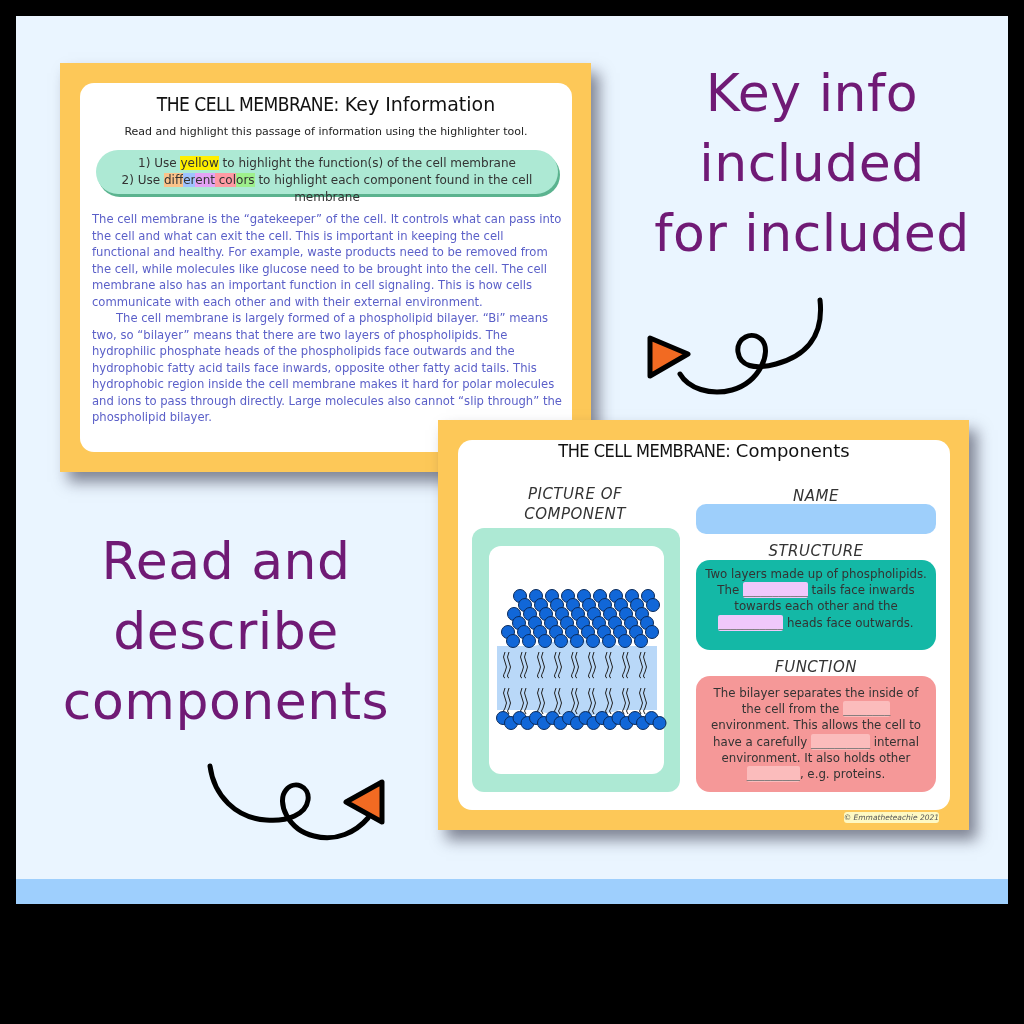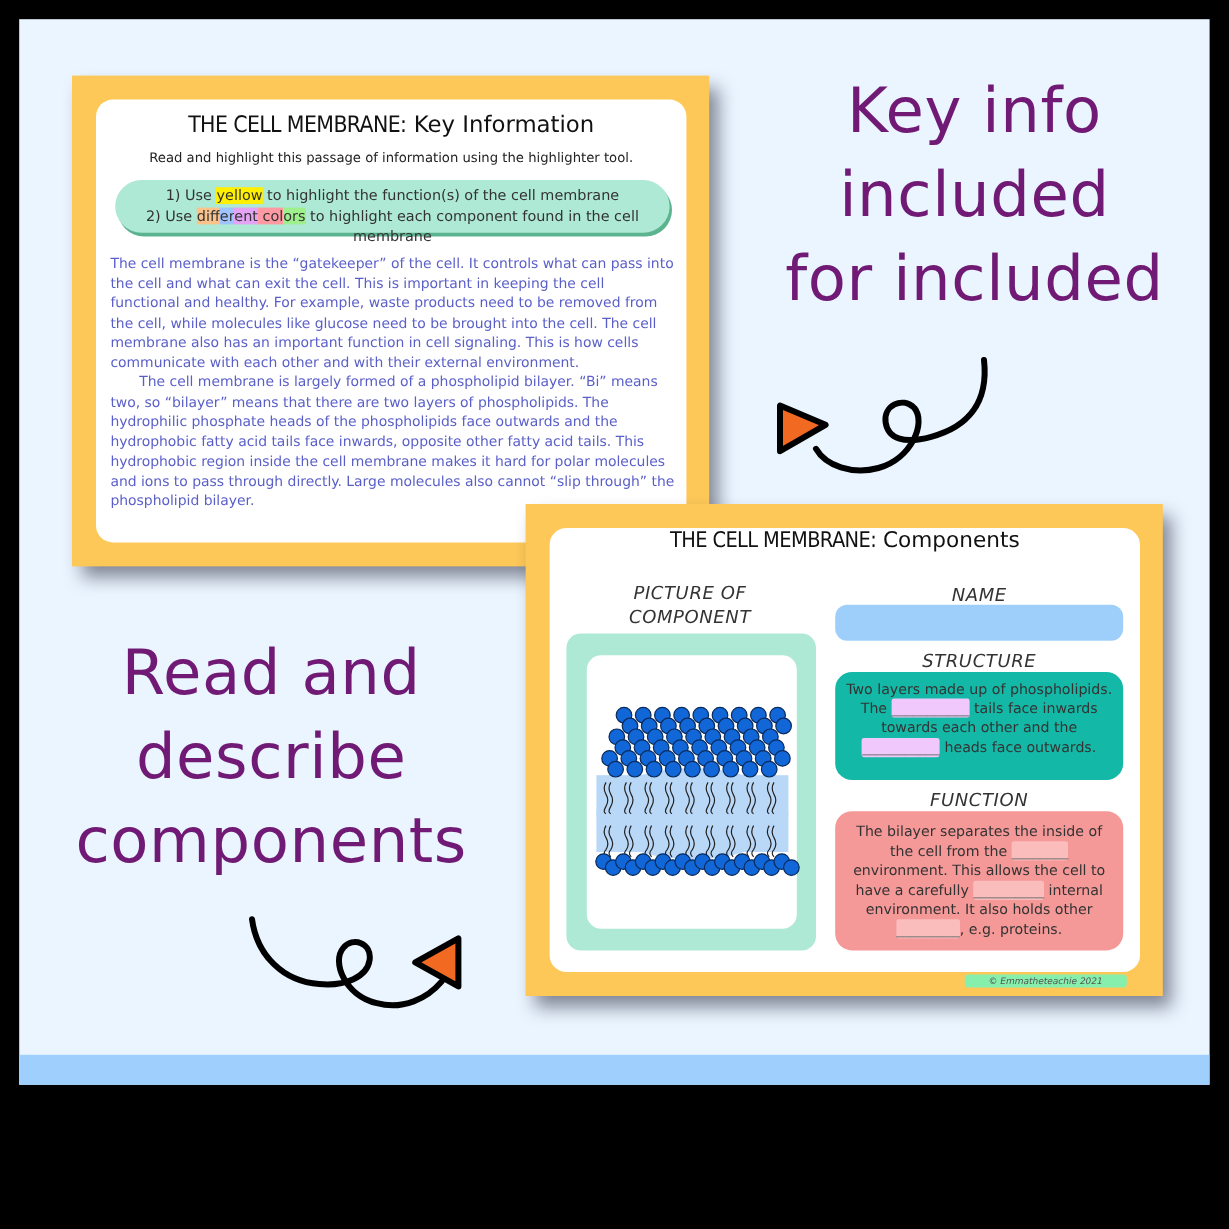--- a/index.html
+++ b/index.html
@@ -67,23 +67,23 @@
   .blank {
     display: inline-block; border-radius: 2px; color: #777; letter-spacing: 0;
   }
   .pic-frame {
     position: absolute; background: #ade9d4; border-radius: 12px;
   }
   .pic-inner {
     position: absolute; background: #fff; border-radius: 12px;
   }
   .credit {
-    position: absolute; background: #86efac; border-radius: 3px;
+    position: absolute; background: #fef9c3; border-radius: 3px;
     font-family: "DejaVu Sans", sans-serif; font-style: italic; font-size: 7.5px;
-    color: #555; padding: 1px 20px;
+    color: #555; padding: 1px 0;
   }
   #banner {
     position: absolute; left: 0; top: 863px; width: 992px; height: 129px;
     background: #9ecffd;
   }
   #banner-text {
     position: absolute; left: 0; right: 0; top: 22px; text-align: center;
     font-family: "DejaVu Sans", sans-serif; font-weight: bold; font-size: 78px;
     letter-spacing: 1px; color: #000; transform: scaleX(0.88);
   }

